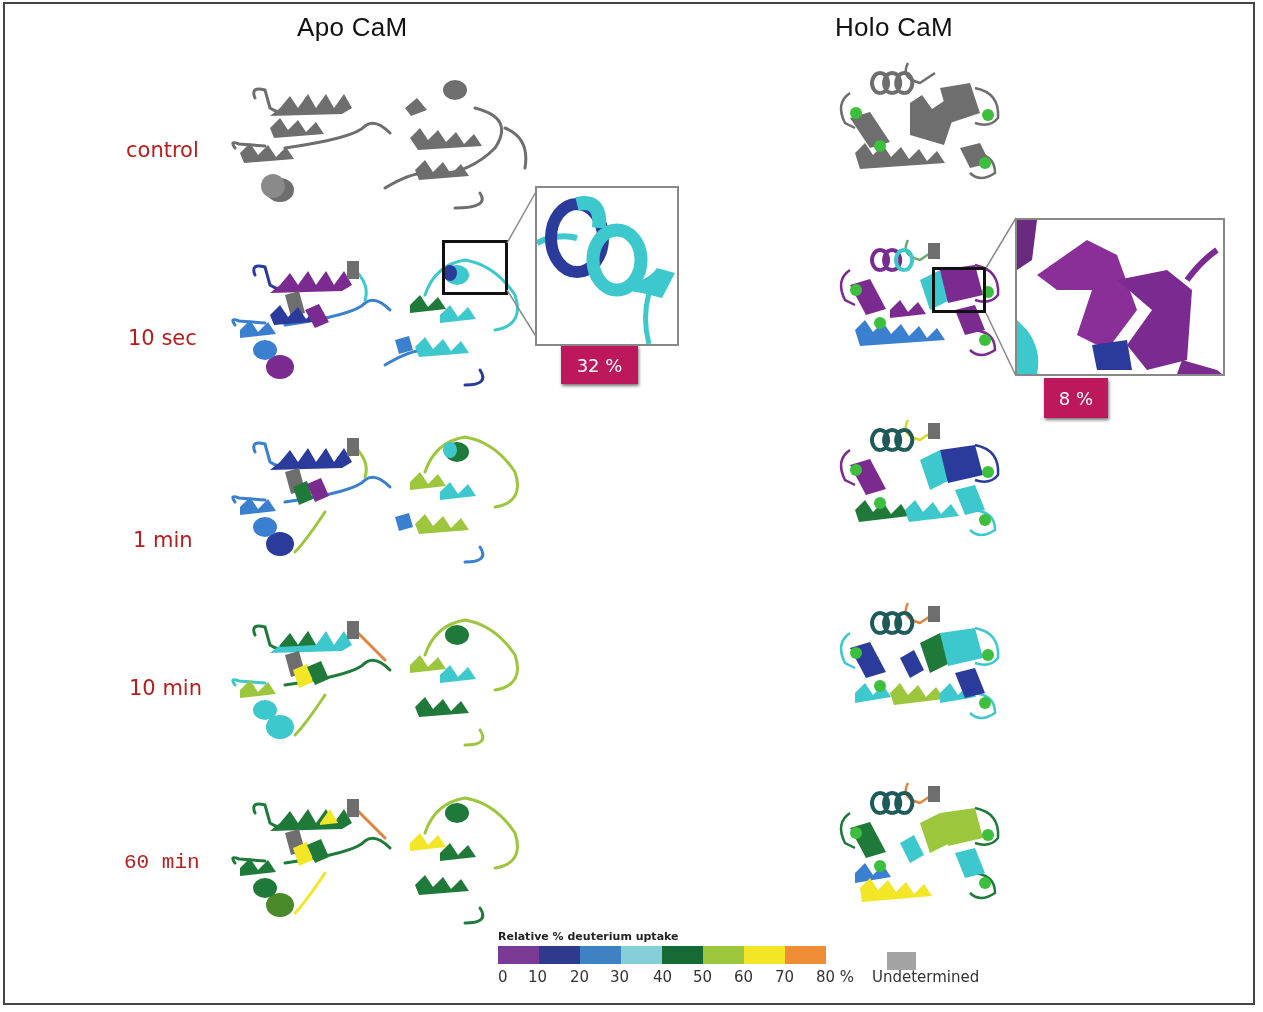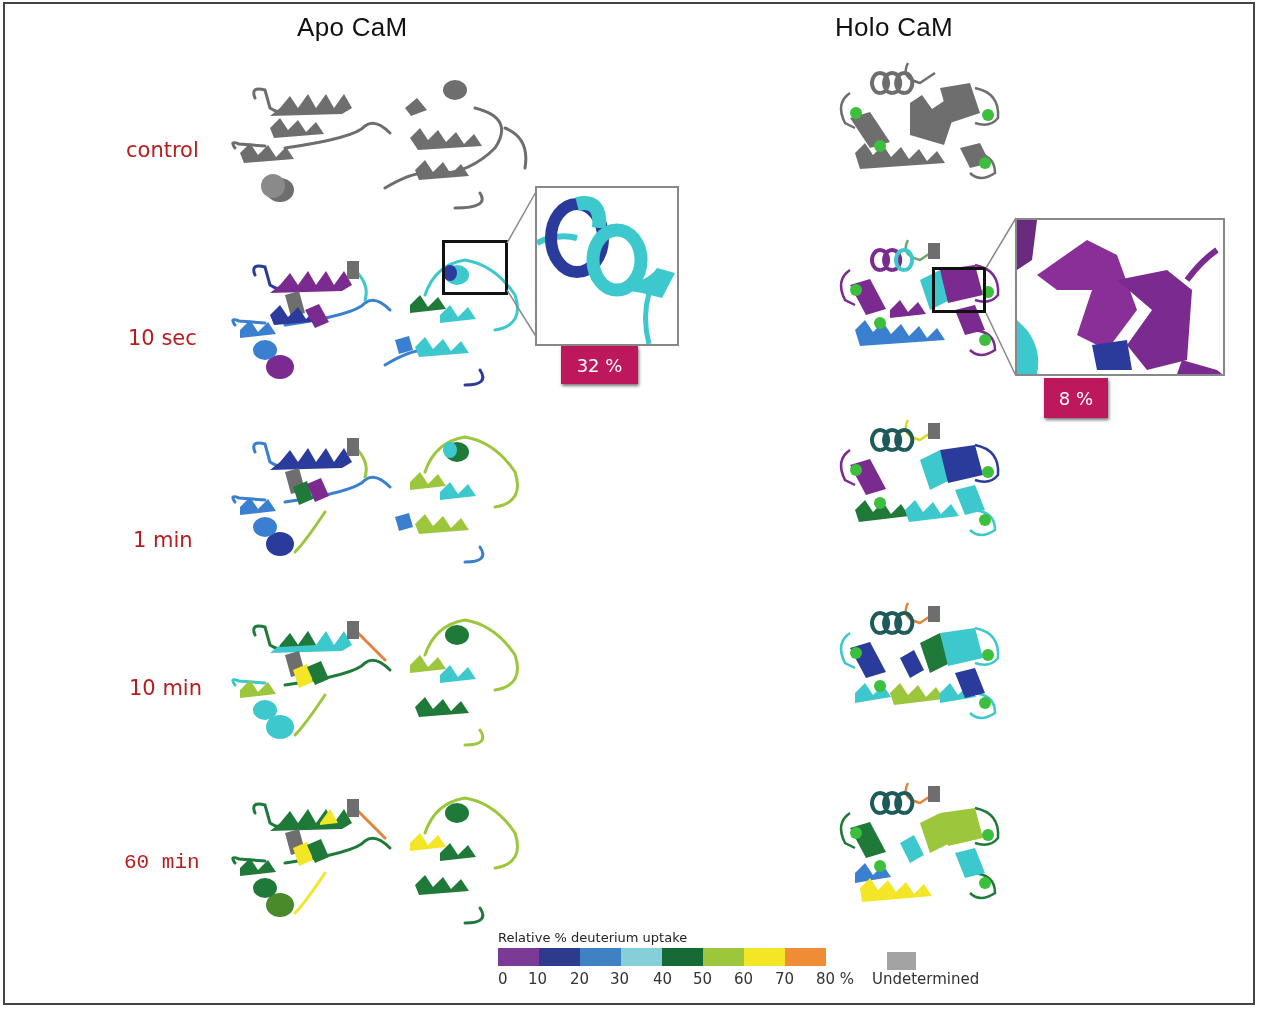--- a/index.html
+++ b/index.html
@@ -5,21 +5,21 @@
   html,body{margin:0;padding:0;background:#fff;}
   body{width:1263px;height:1012px;position:relative;overflow:hidden;font-family:"Liberation Sans","DejaVu Sans",sans-serif;color:#111;}
   .frame{position:absolute;left:3px;top:2px;width:1252px;height:1003px;border:2px solid #444;box-sizing:border-box;}
   .col-title{position:absolute;font-size:26px;color:#111;letter-spacing:0.3px;text-align:right;}
   .row-label{position:absolute;font-size:21px;color:#b91c1c;font-family:"DejaVu Sans",sans-serif;}
   .struct{position:absolute;}
   .inset{position:absolute;border:2px solid #888;background:#fff;overflow:hidden;box-sizing:border-box;}
   .pct-badge{position:absolute;background:#be185d;color:#fff;font-size:18px;font-family:"DejaVu Sans",sans-serif;display:flex;align-items:center;justify-content:center;box-shadow:1px 2px 3px #777;}
   .sel-box{position:absolute;border:3px solid #111;box-sizing:border-box;}
   .legend{position:absolute;left:498px;top:930px;}
-  .legend-title{font-size:13px;font-weight:normal;color:#222;font-family:"DejaVu Sans",sans-serif;white-space:nowrap;}
+  .legend-title{font-size:11px;font-weight:bold;color:#222;font-family:"DejaVu Sans",sans-serif;white-space:nowrap;}
   .legend-bar{display:flex;margin-top:3px;}
   .legend-swatch{width:41px;height:18px;}
   .legend-ticks{position:relative;height:22px;margin-top:4px;font-size:15px;color:#333;font-family:"DejaVu Sans",sans-serif;}
   .legend-ticks span{position:absolute;top:0;white-space:nowrap;}
   .undet-swatch{position:absolute;left:389px;top:22px;width:29px;height:18px;}
 </style>
 </head>
 <body>
 
 <div class="frame"></div>

